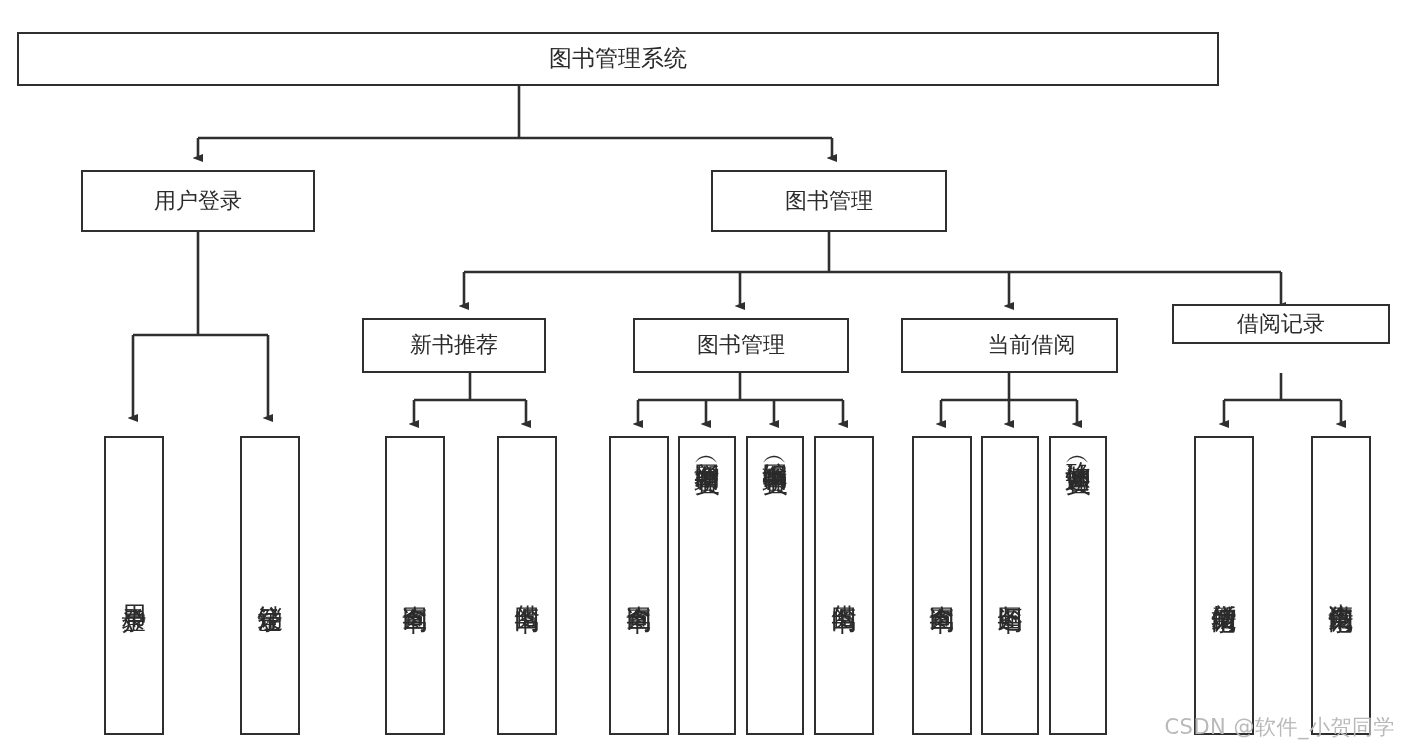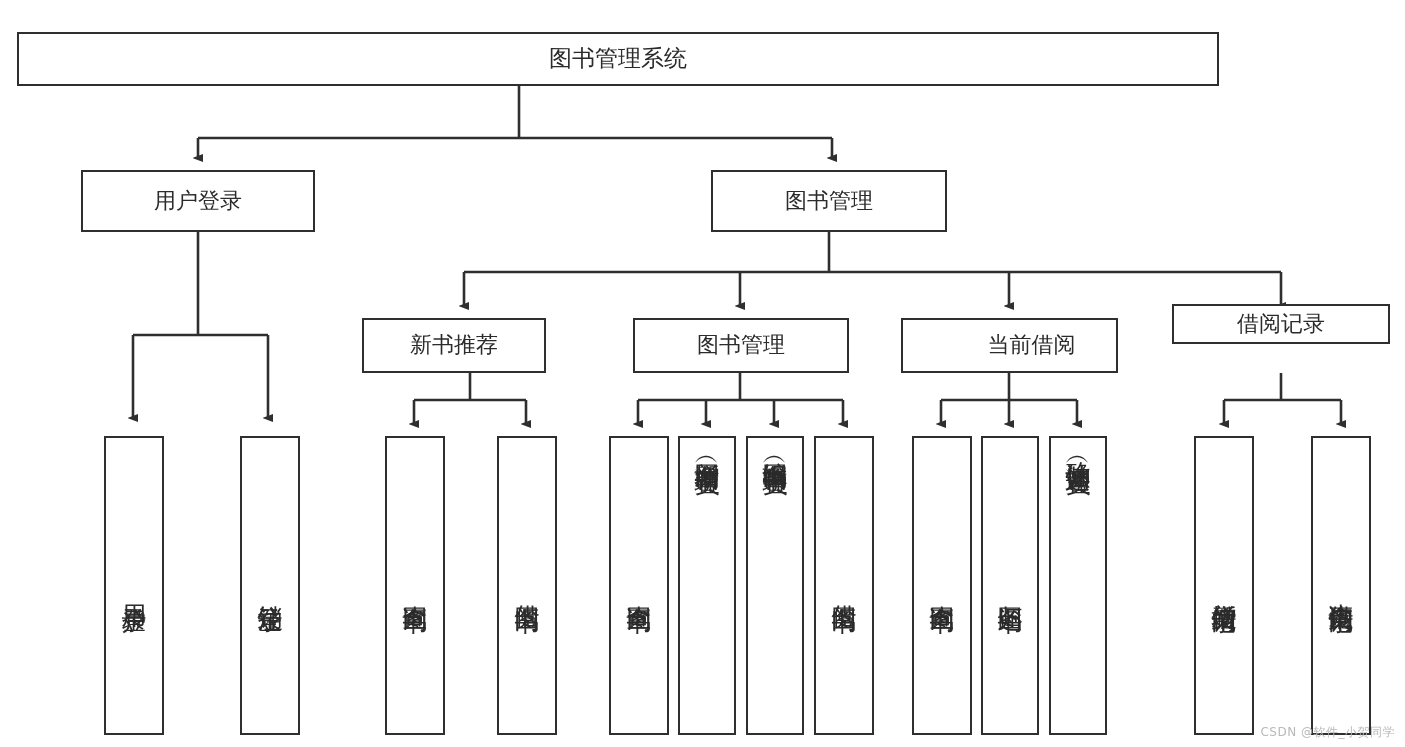--- a/index.html
+++ b/index.html
@@ -60,21 +60,21 @@
     white-space: nowrap;
   }
   .node.vert.center .label {
     margin-top: auto;
     margin-bottom: auto;
   }
   .watermark {
     position: absolute;
     right: 10px;
     bottom: 6px;
-    font-size: 12px;
+    font-size: 21px;
     color: #b9b9b9;
     letter-spacing: 0.5px;
     user-select: none;
   }
 </style>
 </head>
 <body>
 
 <div id="canvas">
 

